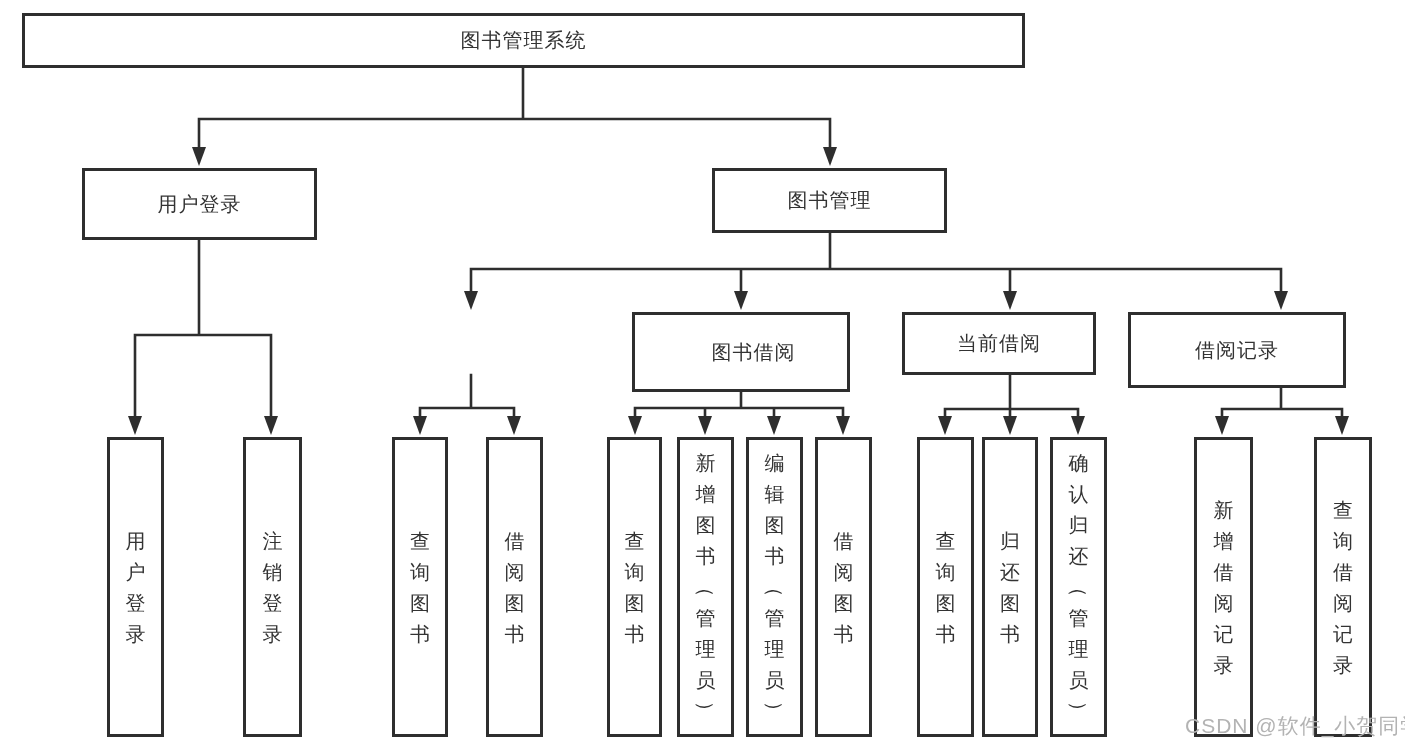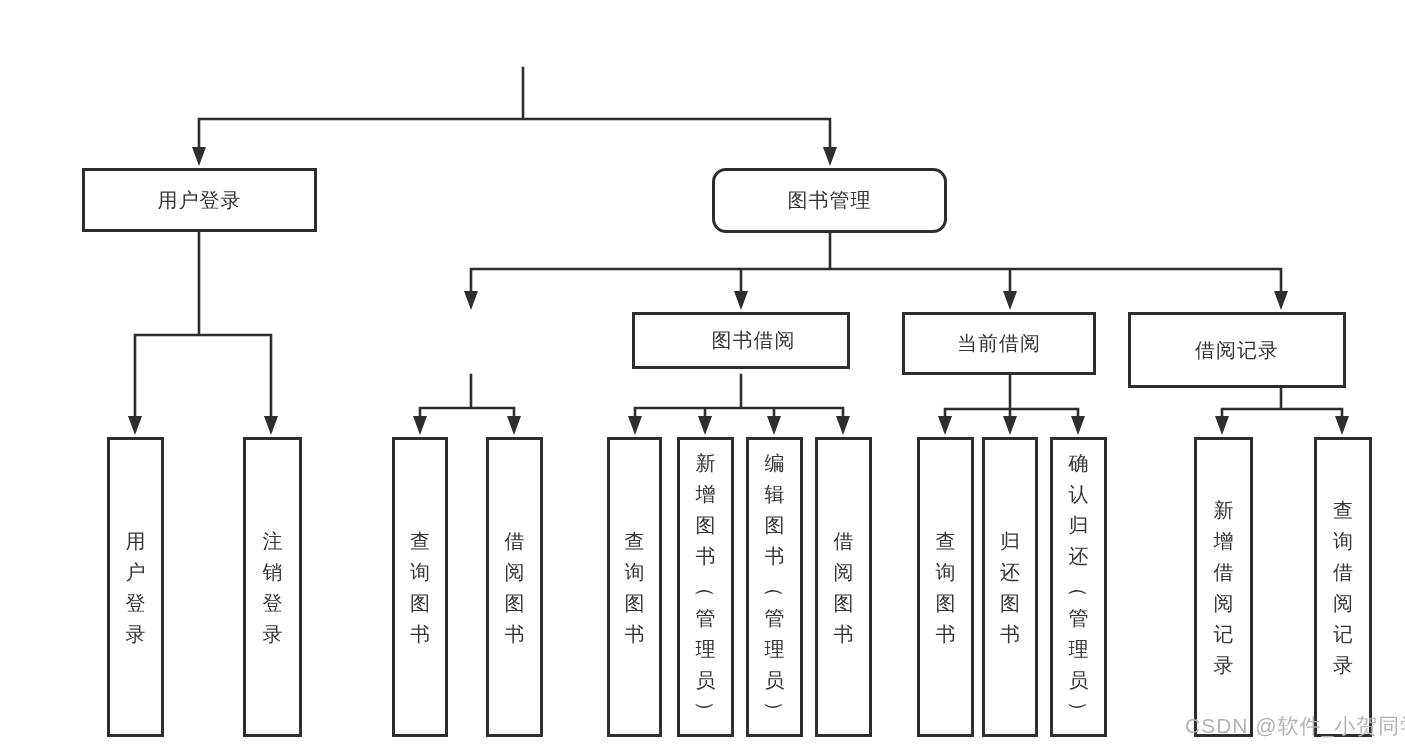--- a/index.html
+++ b/index.html
@@ -41,24 +41,24 @@
     display:flex;flex-direction:column;
     align-items:center;justify-content:center;
     gap:11px;width:100%;height:100%;
   }
   .vtext .ch{
     display:block;font-size:20px;line-height:1;color:var(--text);
   }
   .vtext .rot{transform:rotate(90deg);}
   
   #root-box{left:22px;top:13px;width:1003px;height:55px;}
-  #n-user{left:82px;top:168px;width:235px;height:64px;}
-  #n-book{left:712px;top:168px;width:235px;height:65px;border-radius:14px;}
+  #n-user{left:82px;top:168px;width:235px;height:72px;}
+  #n-book{left:712px;top:168px;width:235px;height:65px;}
   #n-rec{left:362px;top:312px;width:218px;height:63px;}
-  #n-bor{left:632px;top:312px;width:218px;height:57px;padding-left:25px;}
+  #n-bor{left:632px;top:312px;width:218px;height:80px;padding-left:25px;}
   #n-cur{left:902px;top:312px;width:194px;height:63px;}
   #n-rcd{left:1128px;top:312px;width:218px;height:76px;}
   
   #lf-a1{left:107px;width:57px;}
   #lf-a2{left:243px;width:59px;}
   #lf-b1{left:392px;width:56px;}
   #lf-b2{left:486px;width:57px;}
   #lf-c1{left:607px;width:55px;}
   #lf-c2{left:677px;width:57px;}
   #lf-c3{left:746px;width:57px;}
@@ -101,20 +101,21 @@
       <polygon points="836,416 850,416 843,435" fill="#2e2e2e"></polygon>
       <path d="M1010 375 L1010 409 M945 409 L1078 409 M945 409 L945 421 M1010 409 L1010 421 M1078 409 L1078 421 " fill="none" stroke="#2e2e2e" stroke-width="2.6" stroke-linecap="square"></path>
       <polygon points="938,416 952,416 945,435" fill="#2e2e2e"></polygon>
       <polygon points="1003,416 1017,416 1010,435" fill="#2e2e2e"></polygon>
       <polygon points="1071,416 1085,416 1078,435" fill="#2e2e2e"></polygon>
       <path d="M1281 375 L1281 409 M1222 409 L1342 409 M1222 409 L1222 421 M1342 409 L1342 421 " fill="none" stroke="#2e2e2e" stroke-width="2.6" stroke-linecap="square"></path>
       <polygon points="1215,416 1229,416 1222,435" fill="#2e2e2e"></polygon>
       <polygon points="1335,416 1349,416 1342,435" fill="#2e2e2e"></polygon>
     </svg>
 
+  <div class="node" id="root-box">图书管理系统</div>
 
   <div class="node" id="n-user">用户登录</div>
   <div class="node" id="n-book">图书管理</div>
 
   <div class="node" id="n-bor">图书借阅</div>
   <div class="node" id="n-cur">当前借阅</div>
   <div class="node" id="n-rcd">借阅记录</div>
 
   <div class="leaf" id="lf-a1">
     <div class="vtext">

